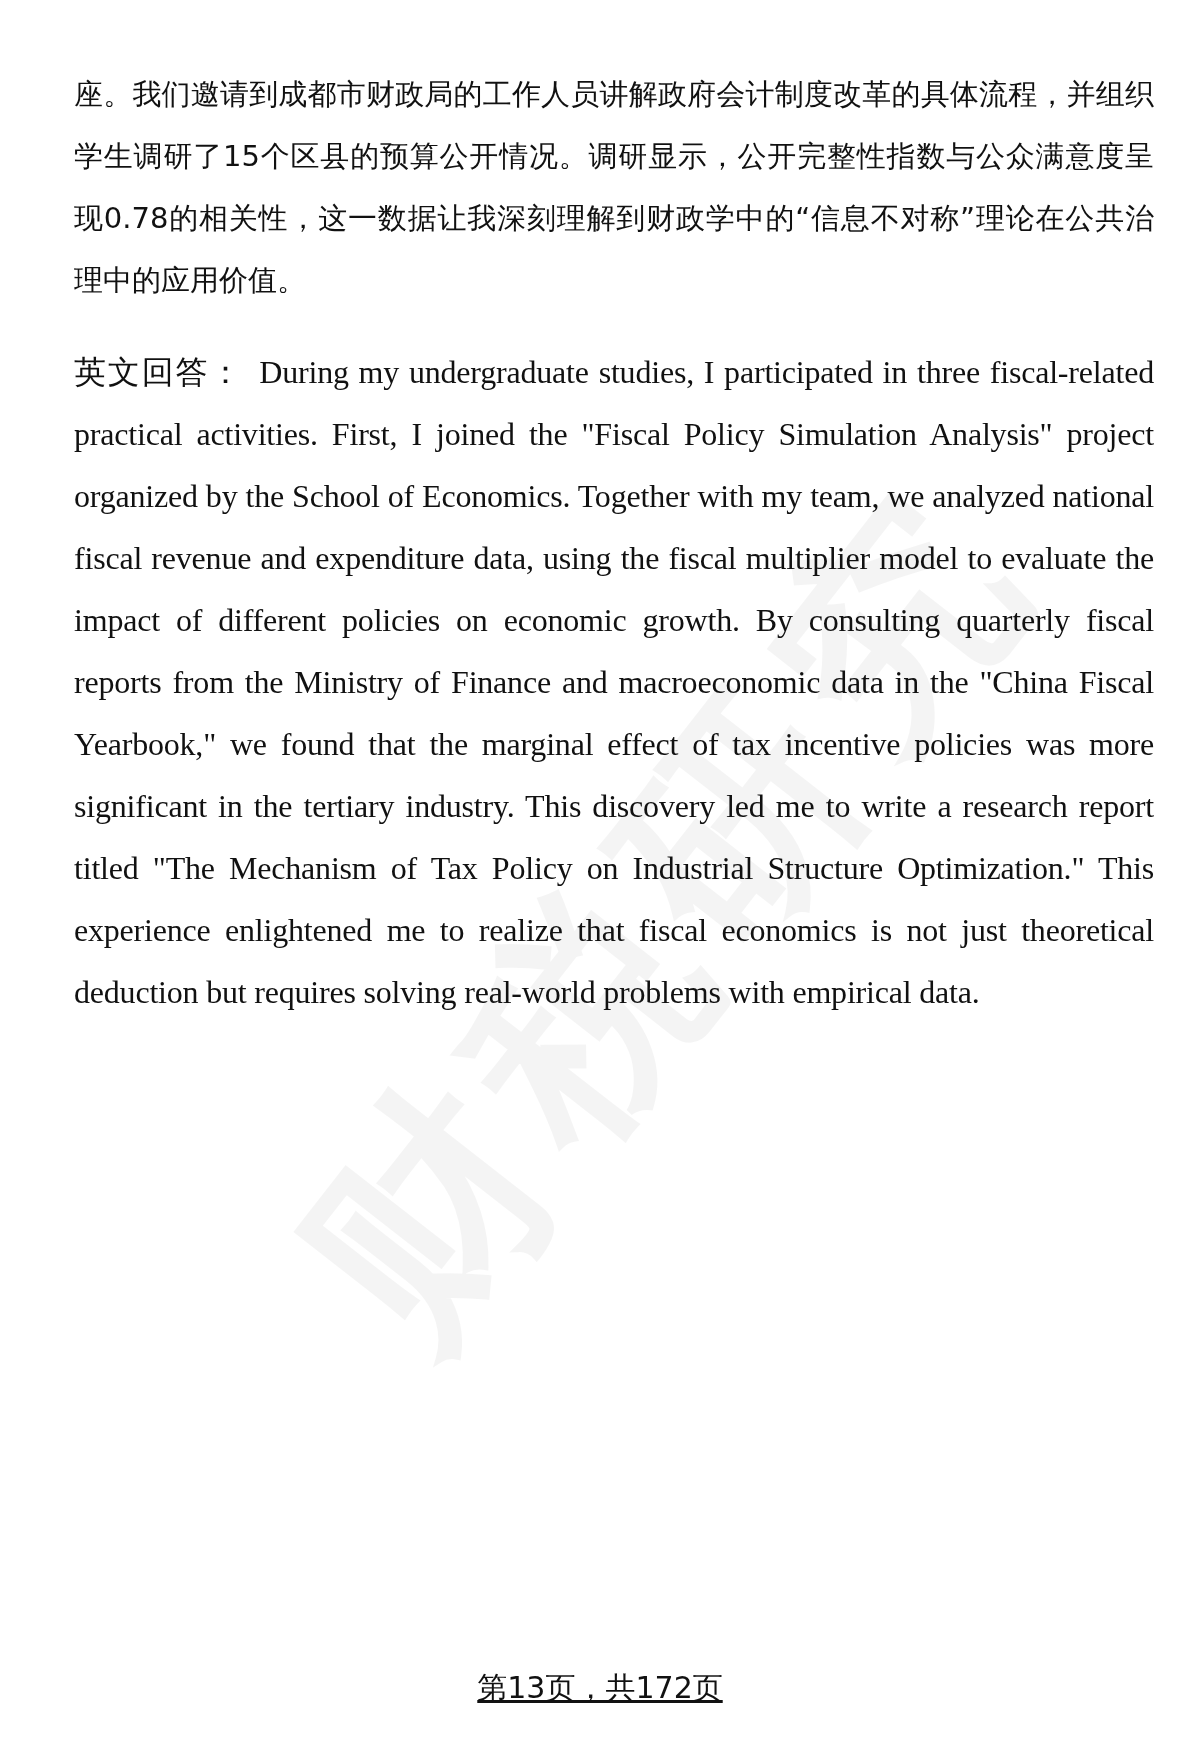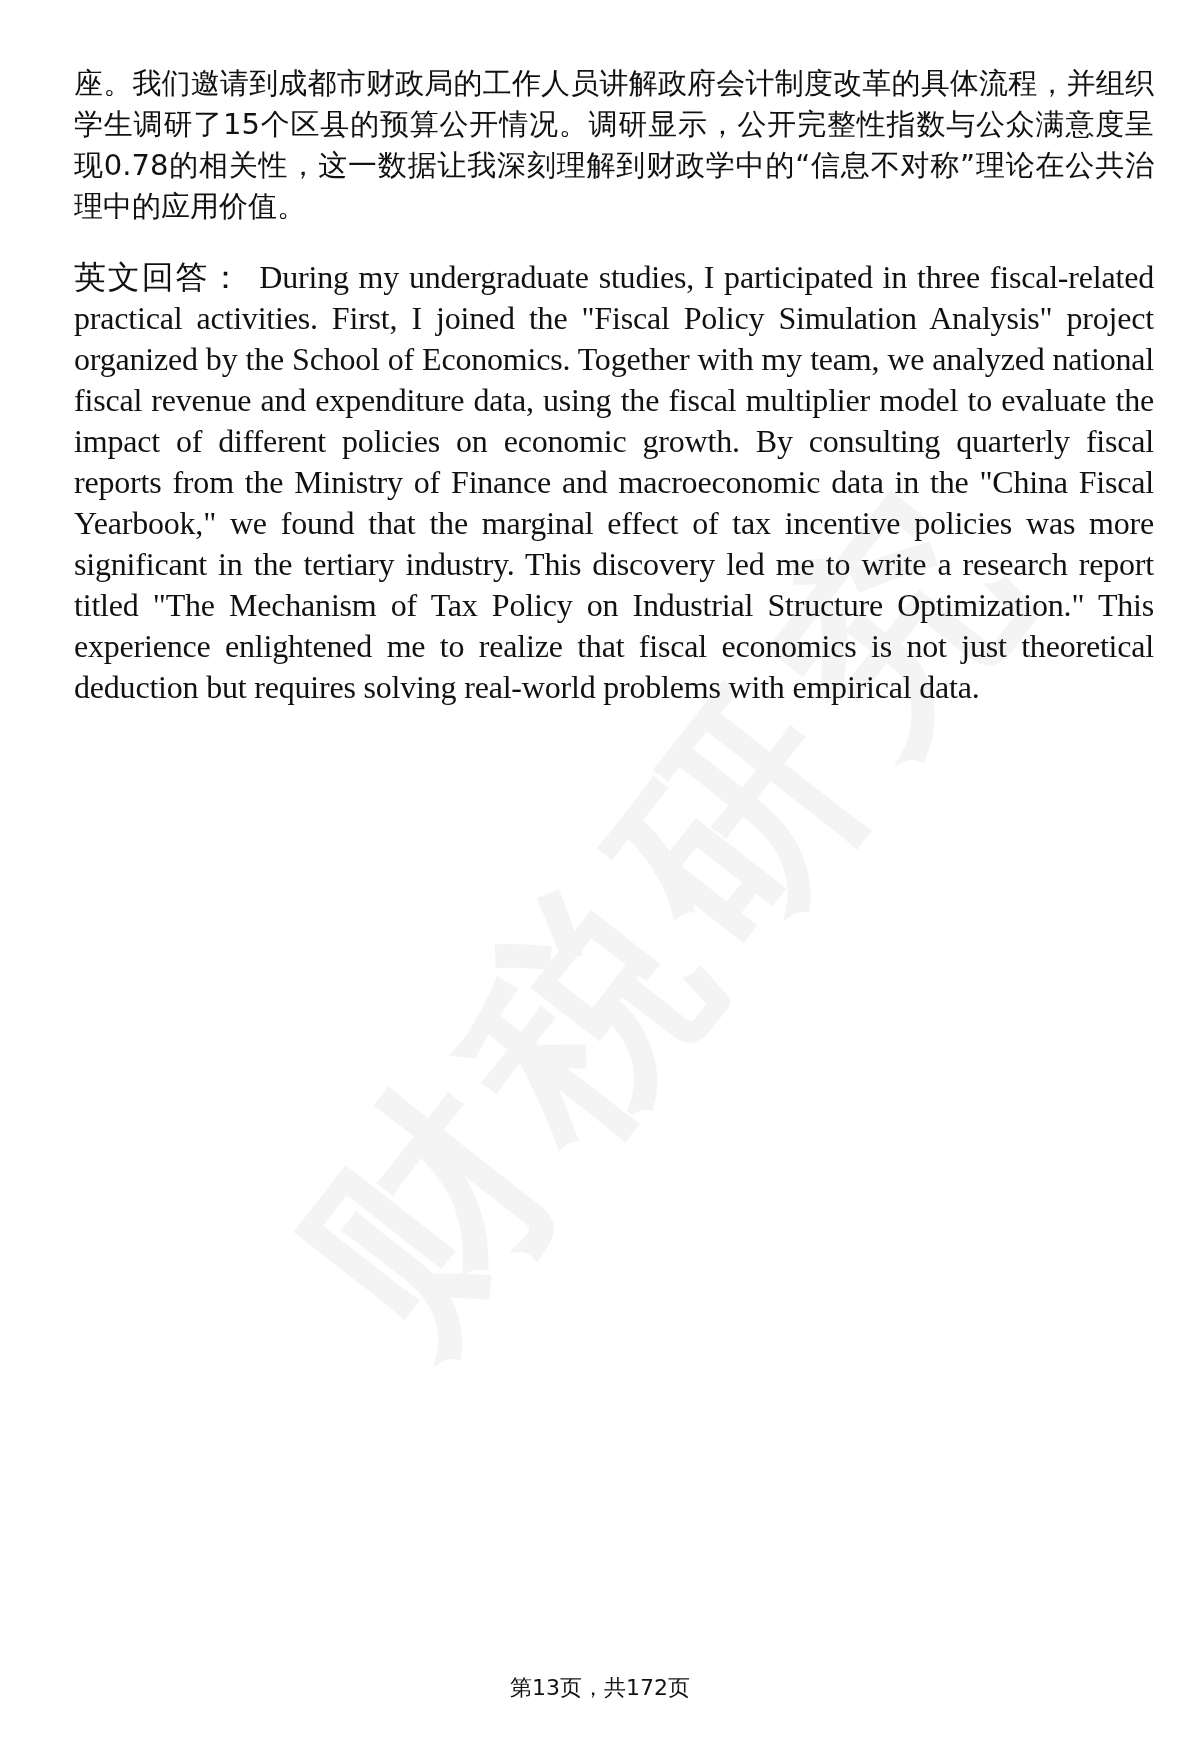--- a/index.html
+++ b/index.html
@@ -20,21 +20,21 @@
     left: 0; top: 0;
     width: 1200px;
     height: 1755px;
   }
   .content {
     position: absolute;
     left: 74px;
     top: 63px;
     width: 1080px;
     font-size: 29px;
-    line-height: 41px;
+    line-height: 62px;
     letter-spacing: 0;
     z-index: 2;
   }
   .para {
     margin: 0 0 30px 0;
     text-align: justify;
     text-align-last: left;
   }
   .para.en {
     font-family: Liberation Serif, serif;
@@ -43,24 +43,25 @@
   }
   .label {
     margin-right: 16px;
   }
   .footer {
     position: absolute;
     left: 0;
     width: 1200px;
     top: 1668px;
     text-align: center;
-    font-size: 22px;
+    font-size: 30px;
     line-height: 40px;
     color: #111111;
     z-index: 2;
+    text-decoration: underline;
   }
   .watermark {
     position: absolute;
     left: 170px;
     top: 760px;
     width: 1000px;
     text-align: center;
     font-size: 230px;
     font-weight: bold;
     color: rgba(0,0,0,0.045);

